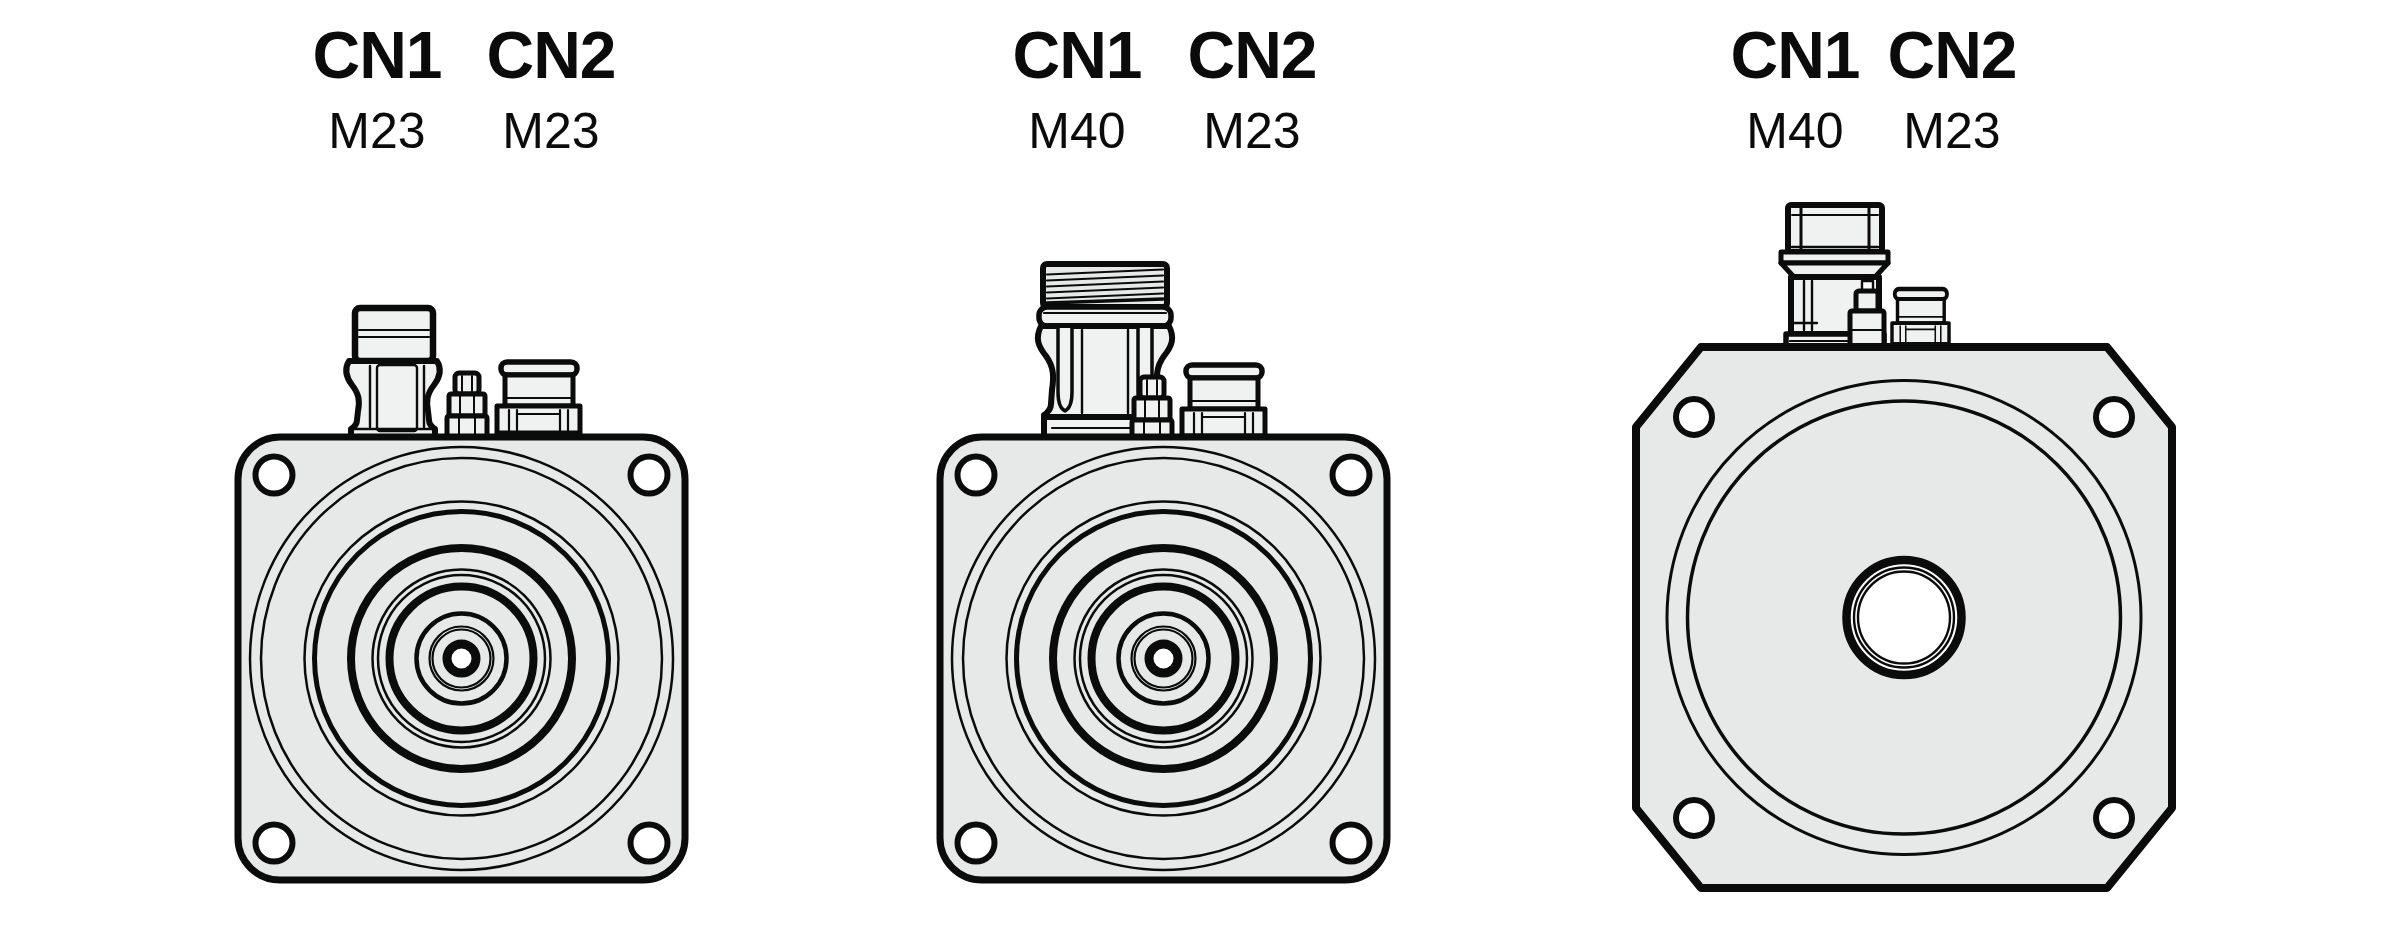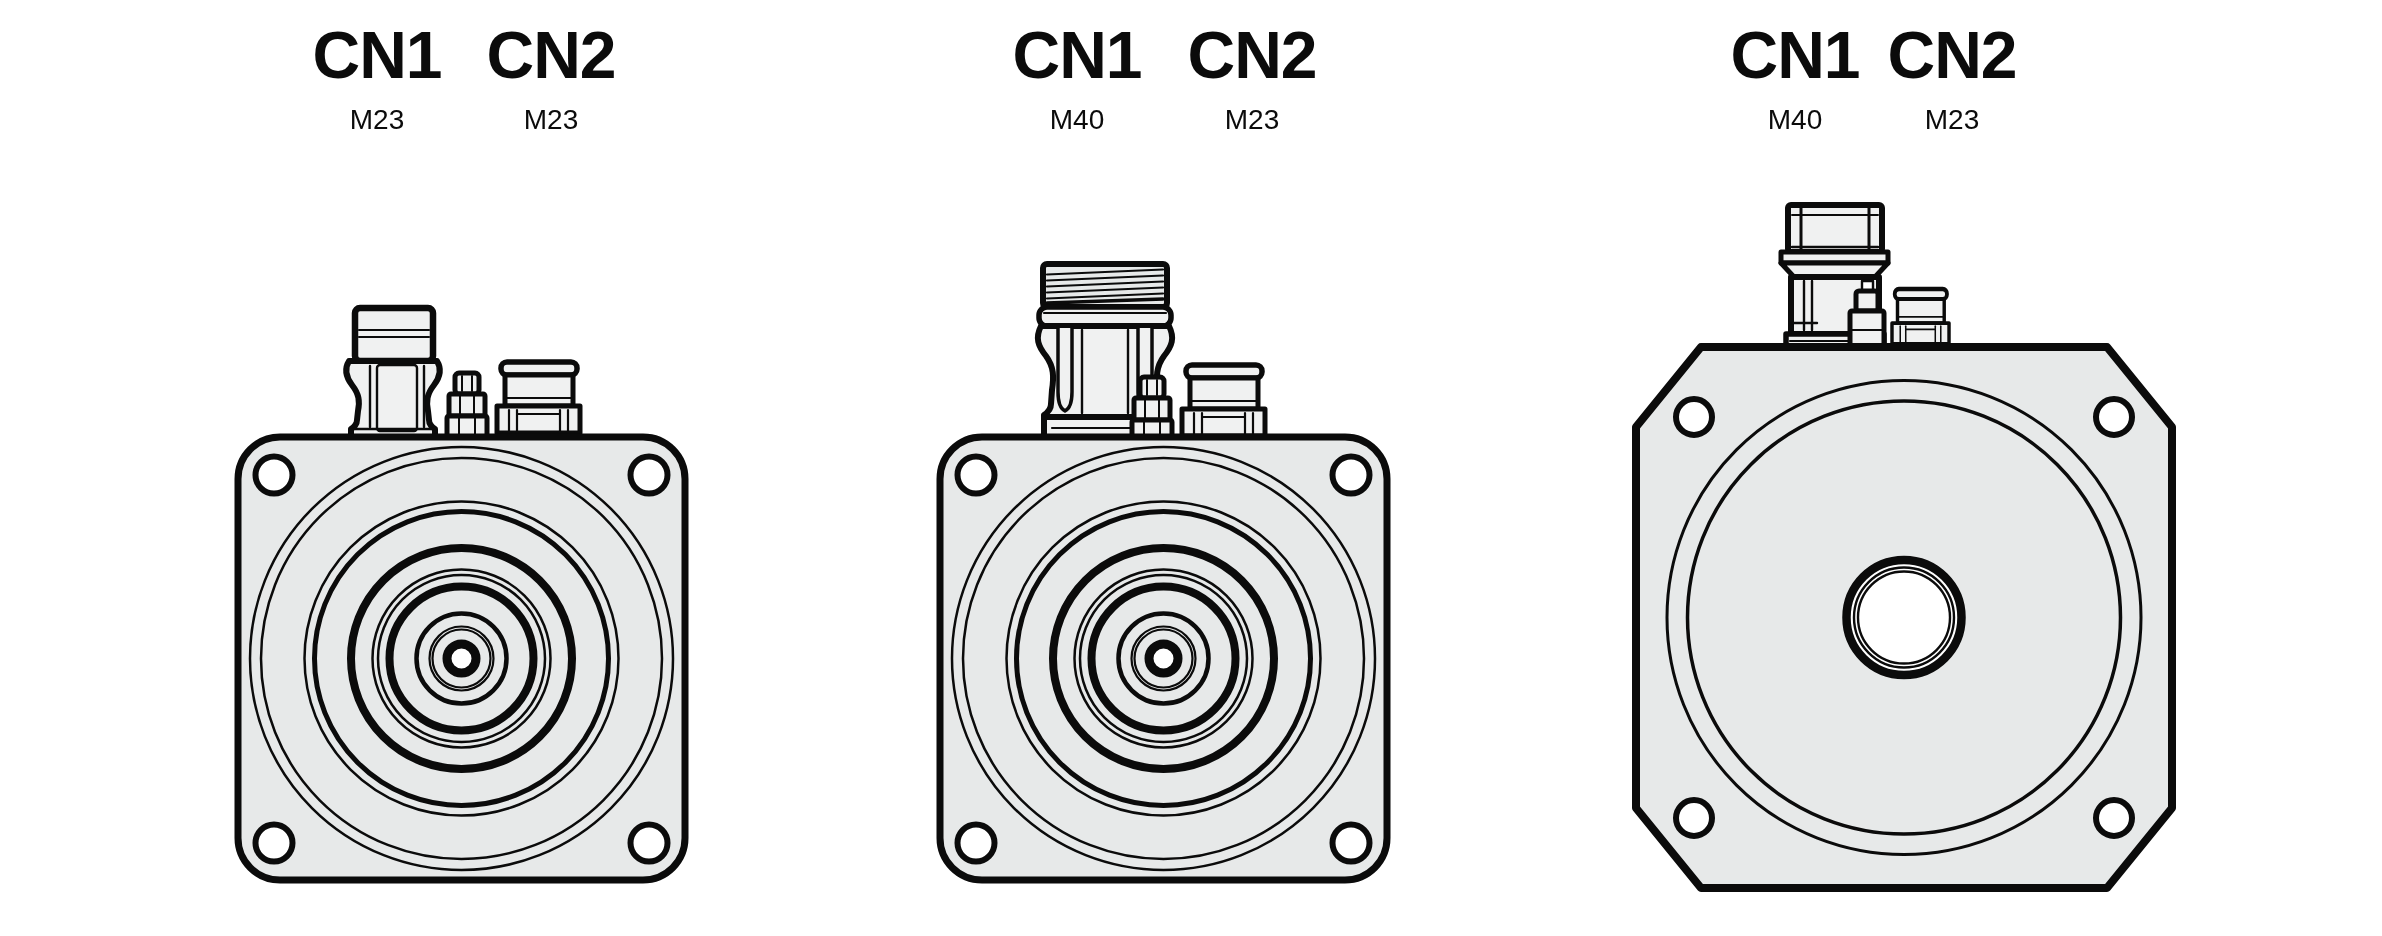--- a/index.html
+++ b/index.html
@@ -26,21 +26,21 @@
     text-align:center;
     line-height:1;
   }
   .cn-label{
     font-size:66px;
     font-weight:600;
     letter-spacing:-1px;
     line-height:1;
   }
   .m-size{
-    font-size:28px;
+    font-size:50px;
     font-weight:400;
     margin-top:18px;
     line-height:1;
   }
   
   .f-body{fill:var(--body-fill);stroke:var(--line);}
   .f-conn{fill:var(--conn-fill);stroke:var(--line);}
   .f-white{fill:#ffffff;stroke:var(--line);}
   .ln{fill:none;stroke:var(--line);}
   svg *{stroke-linejoin:round;stroke-linecap:round;}

